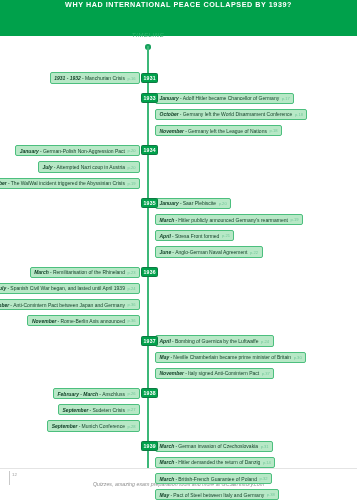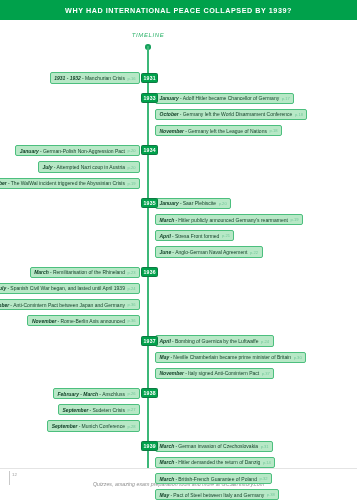--- a/index.html
+++ b/index.html
@@ -2,22 +2,22 @@
 <html><head>
 <meta charset="utf-8">
 <style>
   html,body{margin:0;padding:0;}
   body{
     width:357px;height:500px;background:#ffffff;
     font-family:"Liberation Sans", sans-serif;
     overflow:hidden;position:relative;
   }
   .header{
-    position:absolute;left:0;top:0;width:357px;height:20px;
-    background:#00a14b;display:flex;align-items:center;justify-content:center;
+    position:absolute;left:0;top:0;width:357px;height:36px;
+    background:#00a14b;display:flex;align-items:flex-start;justify-content:center;
   }
   .header-title{
     color:#ffffff;font-size:7.2px;font-weight:bold;letter-spacing:.55px;
     text-transform:uppercase;white-space:nowrap;
   }
   .canvas{position:absolute;left:0;top:25px;width:357px;height:443px;}
 
   .timeline-label{
     position:absolute;left:148px;top:7px;transform:translateX(-50%);
     color:#2eb36b;font-size:6px;font-style:italic;letter-spacing:.6px;

